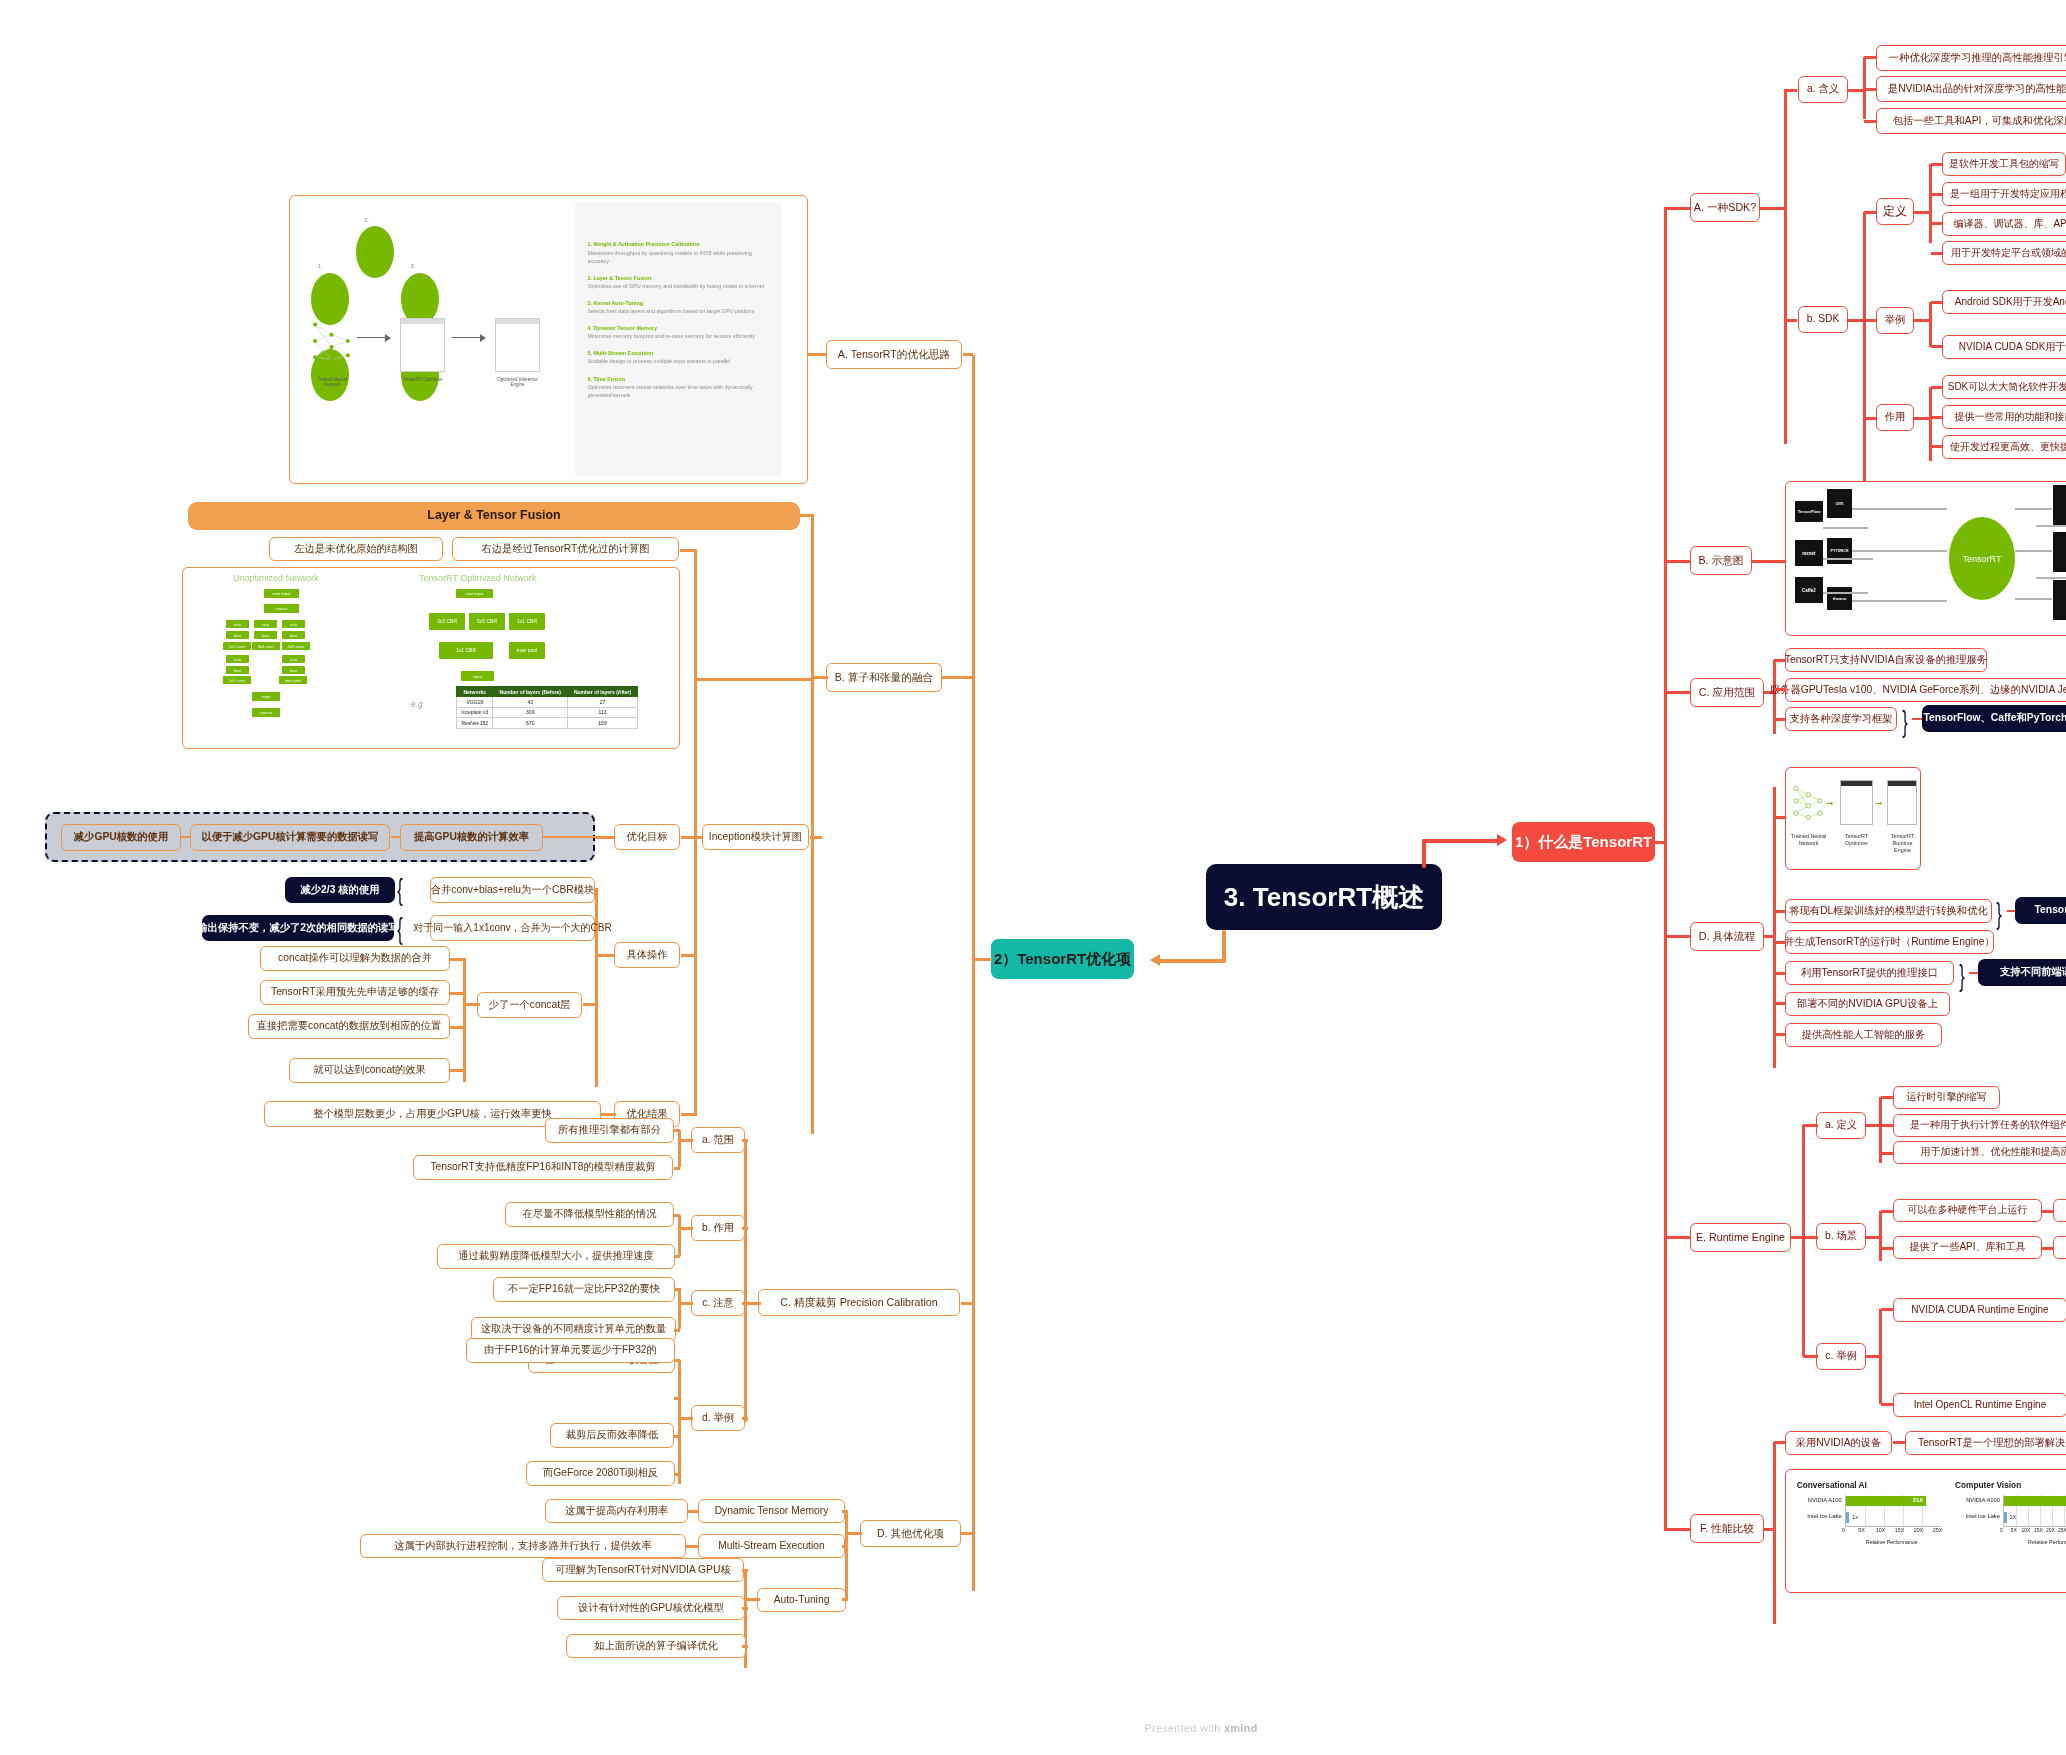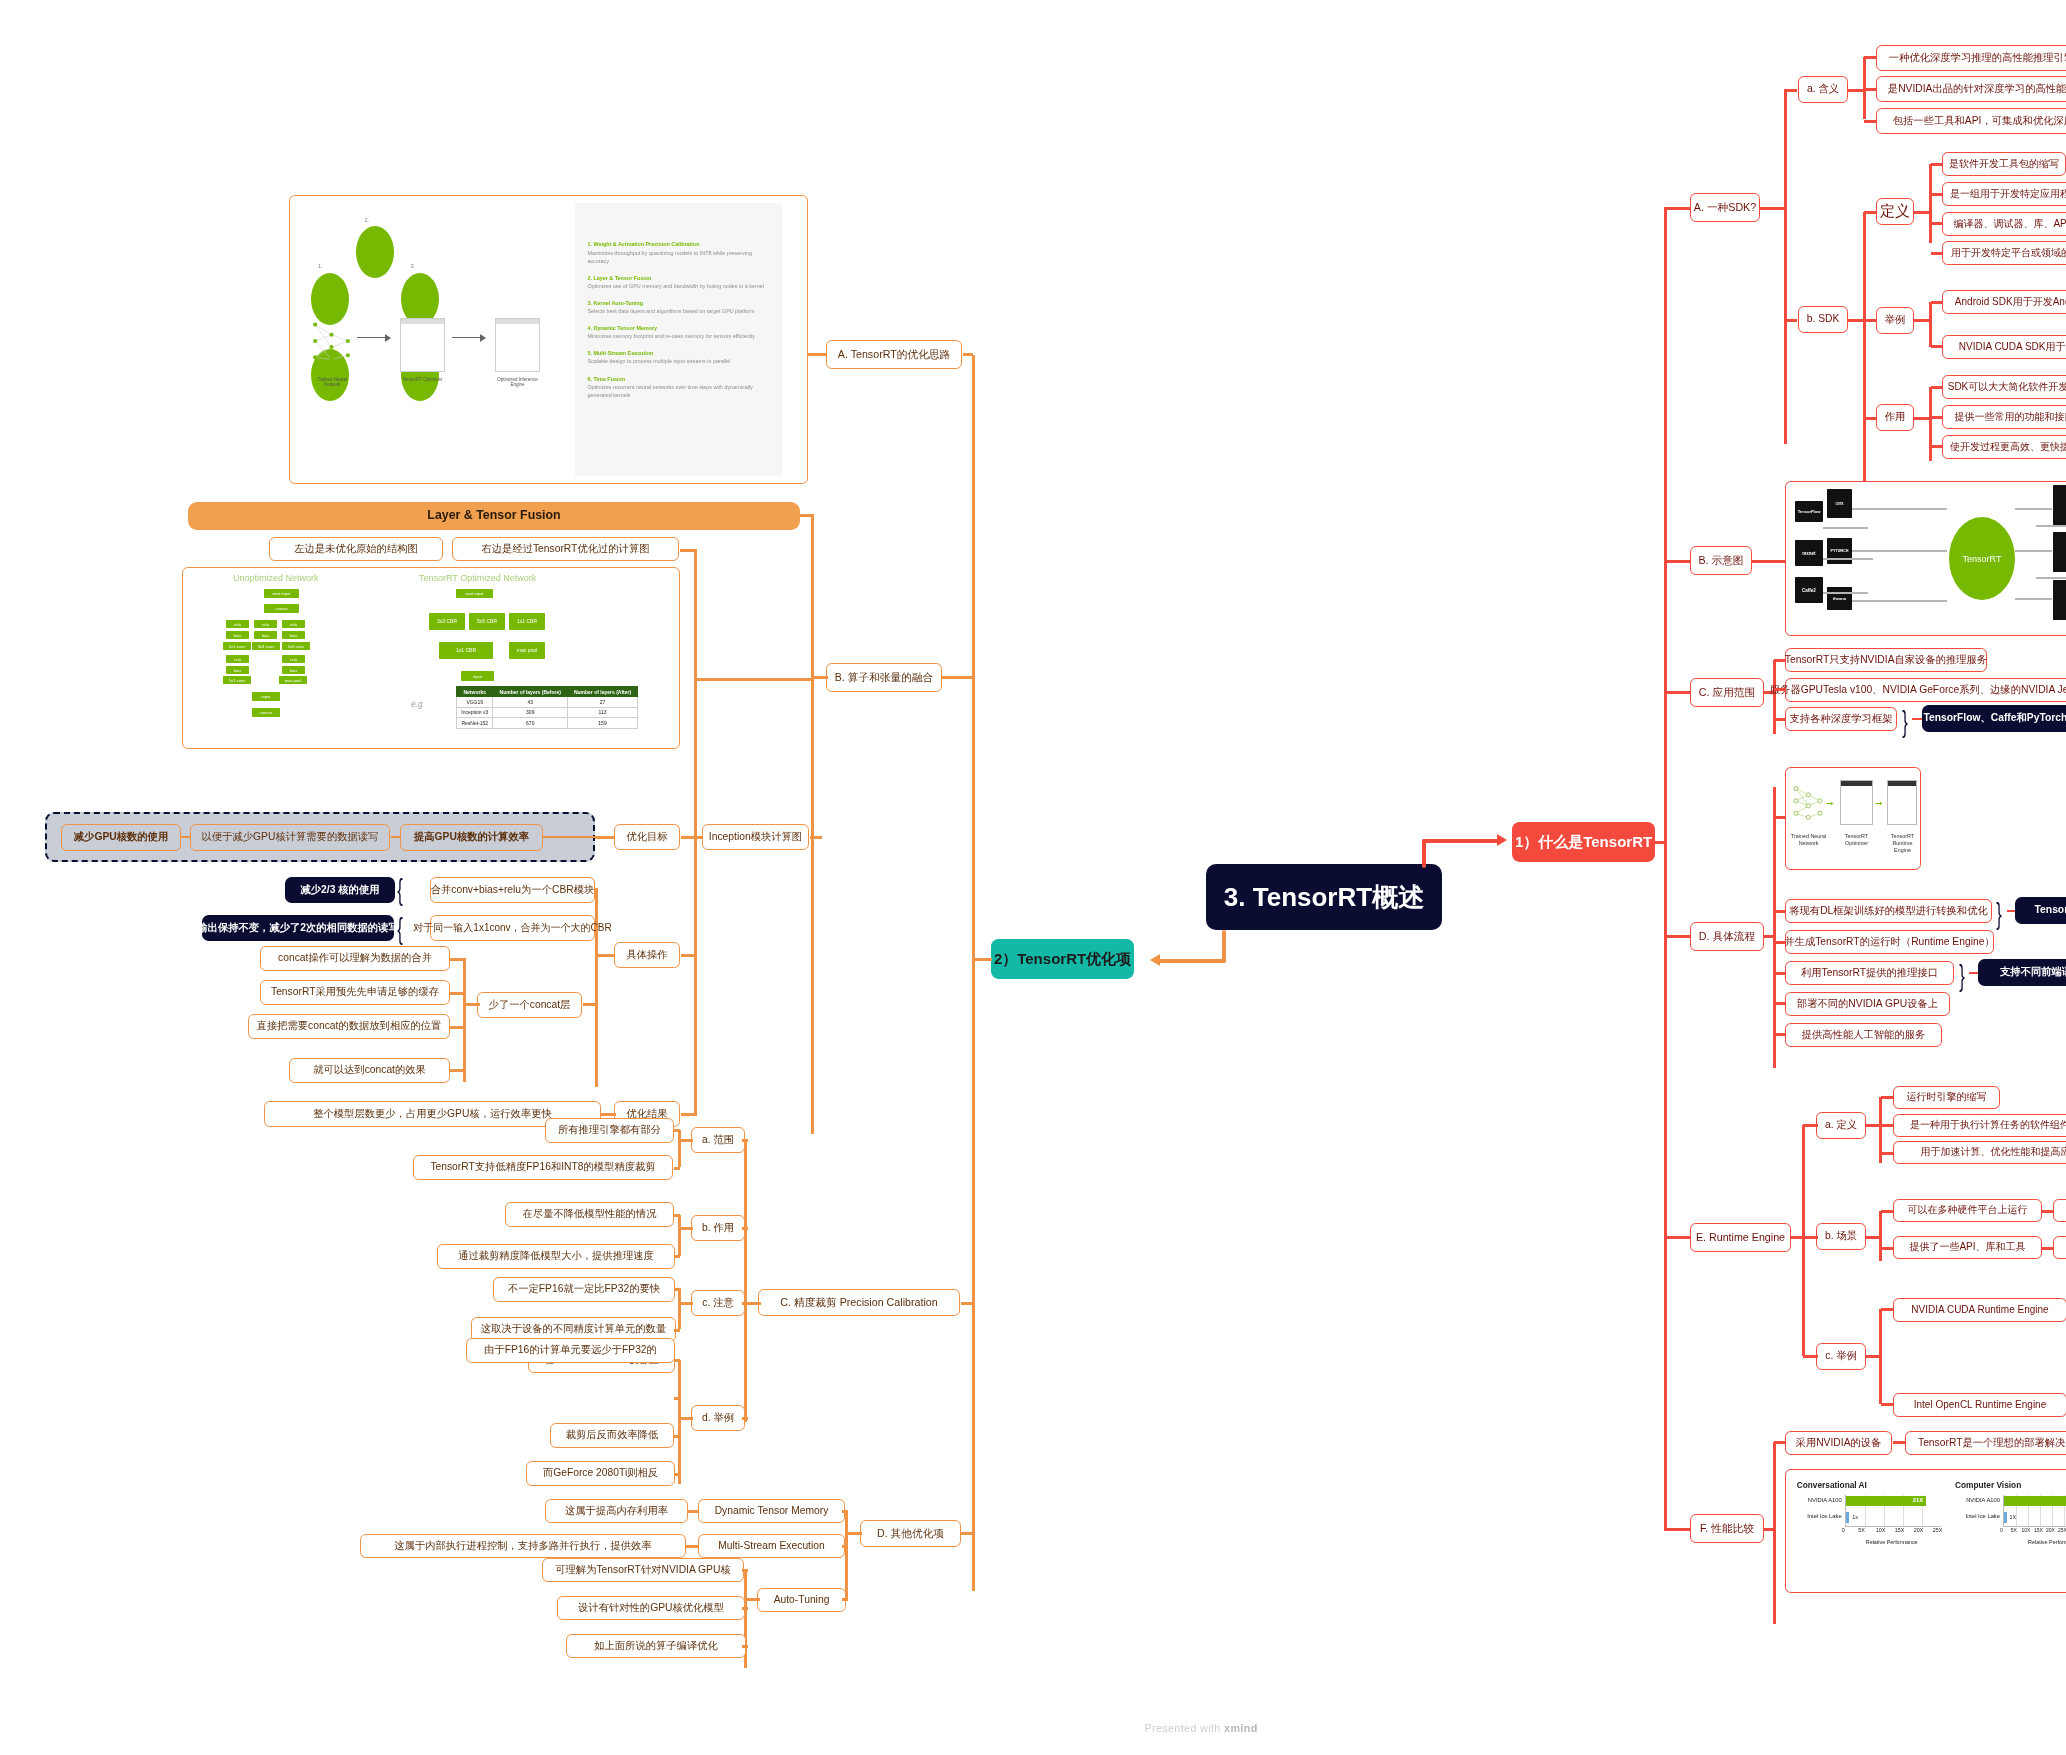--- a/index.html
+++ b/index.html
@@ -143,21 +143,21 @@
 <div class="ln lnh" style="left:1864px; top:120px; width:12.4px; height:2.9px;"></div>
 
 <div class="node n-red" style="left:1798px; top:306px; width:50px; height:27px; font-size:10.3px;">
   <span>b. SDK</span>
 </div>
 <div class="ln lnh" style="left:1787px; top:319px; width:10.3px; height:2.9px;"></div>
 
 <div class="ln lnv" style="left:1863px; top:212px; width:2.9px; height:306px;"></div>
 <div class="ln lnh" style="left:1847px; top:319px; width:16.5px; height:2.9px;"></div>
 
-<div class="node n-red" style="left:1876px; top:198px; width:38px; height:27px; font-size:15px;">
+<div class="node n-red" style="left:1876px; top:198px; width:38px; height:27px; font-size:12px;">
   <span>定义</span>
 </div>
 <div class="ln lnh" style="left:1864px; top:211px; width:12.4px; height:2.9px;"></div>
 <div class="ln lnv" style="left:1929px; top:164px; width:2.9px; height:79px;"></div>
 <div class="ln lnh" style="left:1914px; top:211px; width:16.5px; height:2.9px;"></div>
 
 <div class="node n-red" style="left:1942px; top:152px; width:124px; height:24px; font-size:10px;">
   <span>是软件开发工具包的缩写</span>
 </div>
 <div class="ln lnh" style="left:1931px; top:163px; width:12.4px; height:2.9px;"></div>
@@ -712,21 +712,21 @@
 </div>
 <div class="ln lnh o" style="left:681px; top:836px; width:15px; height:2.9px;"></div>
 
 <div class="grp-dashed" style="left:45px; top:812px; width:550px; height:50px;"></div>
 <div class="ln lnh o" style="left:595px; top:836px; width:20px; height:2.9px;"></div>
 
 <div class="node n-org" style="left:61px; top:824px; width:120px; height:27px; font-size:10.3px; background:#c9cdd6; font-weight:bold;">
   <span>减少GPU核数的使用</span>
 </div>
 <div class="ln lnh o" style="left:181px; top:836px; width:9px; height:2.1px;"></div>
-<div class="node n-org" style="left:190px; top:824px; width:200px; height:27px; font-size:10.3px; background:#c9cdd6; font-weight:normal;">
+<div class="node n-org" style="left:190px; top:824px; width:200px; height:27px; font-size:10.3px; background:#c9cdd6; font-weight:bold;">
   <span>以便于减少GPU核计算需要的数据读写</span>
 </div>
 <div class="ln lnh o" style="left:391px; top:836px; width:9px; height:2.1px;"></div>
 <div class="node n-org" style="left:400px; top:824px; width:143px; height:27px; font-size:10.3px; background:#c9cdd6; font-weight:bold;">
   <span>提高GPU核数的计算效率</span>
 </div>
 <div class="ln lnh o" style="left:542px; top:836px; width:54px; height:2.1px;"></div>
 
 <div class="node n-org" style="left:614px; top:942px; width:66px; height:26px; font-size:10.3px;">
   <span>具体操作</span>

